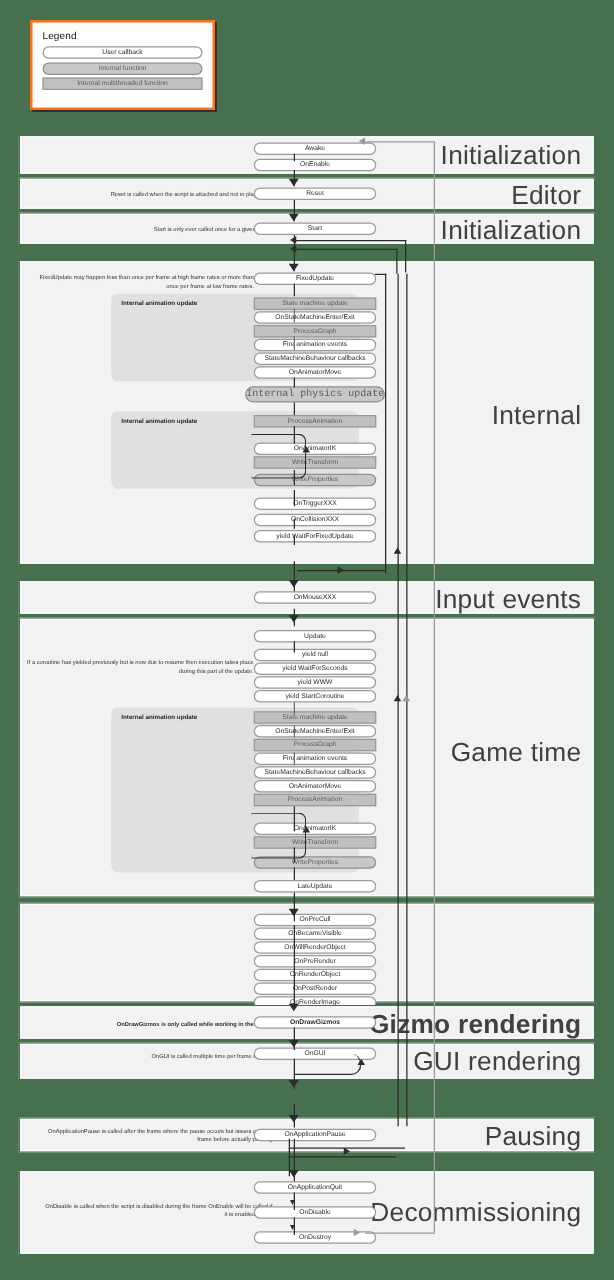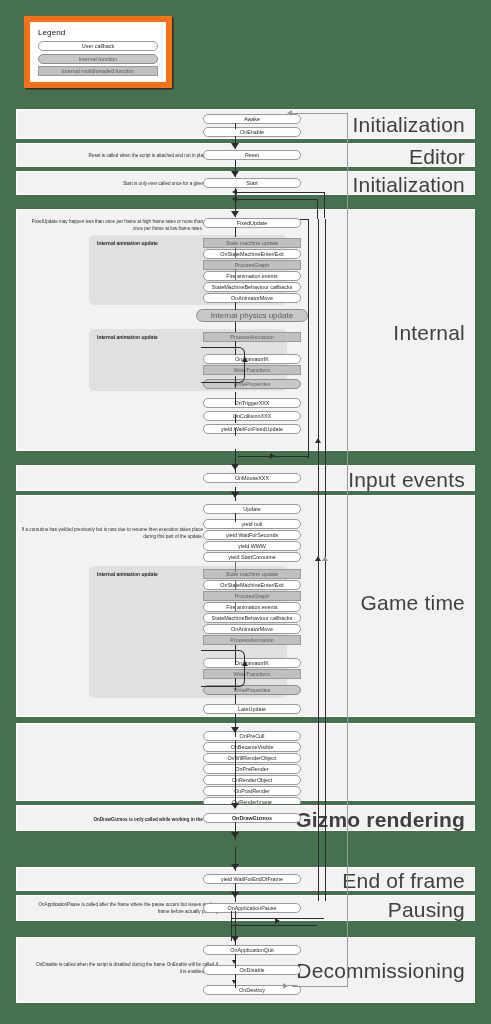--- a/index.html
+++ b/index.html
@@ -8,21 +8,21 @@
     background: #47704e;
     font-family: "Liberation Sans", sans-serif;
     overflow: hidden;
   }
   #stage { position: relative; width: 491px; height: 1024px; }
 
   
   .legend {
     position: absolute; left: 24px; top: 16px;
     width: 148px; height: 72px;
-    background: #ffffff; border: 6px solid #f97316;
+    background: #ffffff; border: 2px solid #f97316;
     box-shadow: 1.5px 1.5px 0 #2c2c2c;
     padding: 6px 8px;
   }
   .legend-title { font-size: 8px; color: #111; margin-bottom: 4px; letter-spacing: .1px;}
   .lg-row { margin: 2.5px 0; }
 
   
   .pill {
     height: 10px; line-height: 9.5px;
     font-size: 5.4px; text-align: center; color: #2a2a2a;
@@ -53,21 +53,21 @@
     text-align: right; line-height: 1.55; width: 182px; left: 20px;
   }
   .inner-group {
     position: absolute; background: #e0e0e0; border-radius: 5px;
   }
   .inner-group-label {
     position: absolute; font-size: 5px; color: #1f1f1f; font-weight: bold;
     left: 8px; top: 5px;
   }
   .node { position: absolute; width: 98px; left: 187px; }
-  .node.wide { width: 120px; left: 176px; }
+  .node.wide { width: 120px; left: 176px; font-family: Liberation Mono, monospace; }
 
   
   .vline { position: absolute; width: 1px; background: #2b2b2b; }
   .vline.thin { background: #6d6d6d; }
   .hline { position: absolute; height: 1px; background: #2b2b2b; }
   .hline.grey { background: #9a9a9a; }
   .vline.grey { background: #9a9a9a; }
   .arrow-d {
     position: absolute; width: 0; height: 0;
     border-left: 4px solid transparent; border-right: 4px solid transparent;
@@ -301,27 +301,30 @@
   </div>
 
   <div class="section" style="top:804px; height:28px;font-weight:bold;">
     <div class="section-label" style="top:3px;">Gizmo rendering</div>
     <div class="side-note" style="top:11px;">OnDrawGizmos is only called while working in the editor.</div>
     <div class="node" style="top:8px;">
       <div class="pill">OnDrawGizmos</div>
     </div>
   </div>
 
-
-  <div class="section" style="top:866px; height:26px;">
-    <div class="section-label" style="top:2px;">End of frame</div>
-    <div class="node" style="top:7px;">
-      <div class="pill">yield WaitForEndOfFrame</div>
-    </div>
-  </div>
+  <div class="section" style="top:834px; height:30px;">
+    <div class="section-label" style="top:3px;">GUI rendering</div>
+    <div class="side-note" style="top:6px;">OnGUI is called multiple time per frame update.</div>
+    <div class="node" style="top:3px;">
+      <div class="pill">OnGUI</div>
+    </div>
+    <div class="loop" style="left:220px; top:8px; width:53px; height:17px; border-radius:0 8px 8px 0; border-left:none; border-top:none;"></div>
+    <div class="arrow-u" style="left:269.5px; top:12px;"></div>
+  </div>
+
 
   <div class="section" style="top:936px; height:68px;">
     <div class="section-label" style="top:22px;">Decommissioning</div>
     <div class="side-note" style="top:24px;">OnDisable is called when the script is disabled during the frame OnEnable will be called if it is enabled again.</div>
     <div class="node" style="top:8px;">
       <div class="pill">OnApplicationQuit</div>
     </div>
     <div class="node" style="top:28px;">
       <div class="pill">OnDisable</div>
     </div>

